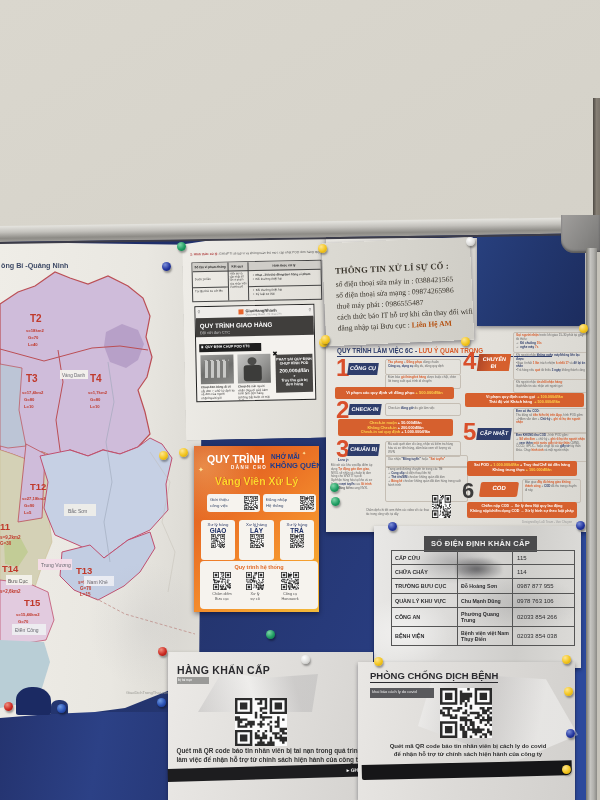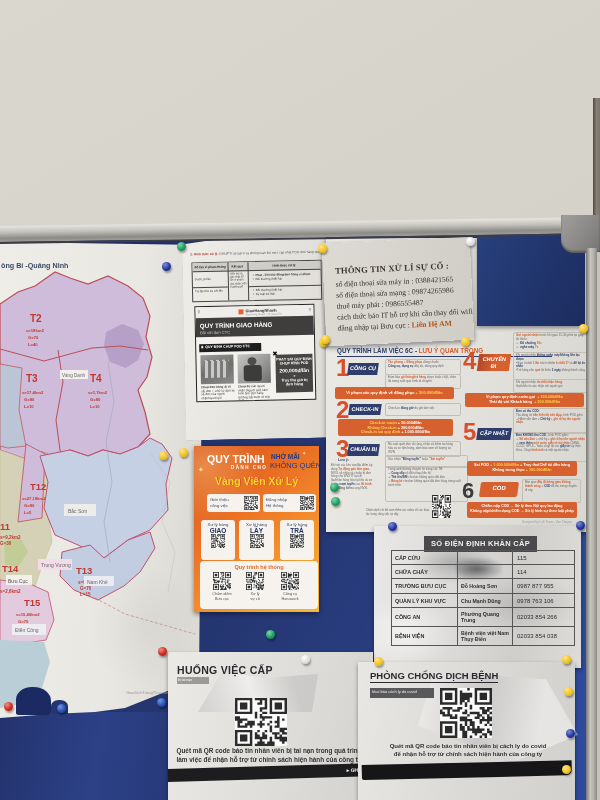--- a/index.html
+++ b/index.html
@@ -311,21 +311,21 @@
  radial-gradient(circle at 8% 12%,rgba(255,230,150,.35),rgba(255,230,150,0) 30%),
  linear-gradient(140deg,#d8521c 0%,#e96e24 35%,#f38a2c 60%,#f5a930 85%,#f2bb3c 100%);
  box-shadow:0 2px 5px rgba(0,0,20,.45);font-family:'Liberation Sans',sans-serif;overflow:hidden;">
 
  <div class="abs" style="left:4px;top:20px;color:#ffe9a0;font-size:7px;">✦</div>
  <div class="abs" style="left:108px;top:4px;color:#ffe9a0;font-size:5px;">✦</div>
 
  <div class="abs" style="left:13px;top:7px;font-size:10.5px;font-weight:bold;color:#fff;">QUY TRÌNH</div>
 
  <div class="abs" style="left:77px;top:7px;font-size:6.5px;font-weight:bold;color:#1e3a8c;">NHỚ MÃI</div>
- <div class="abs" style="left:76px;top:15px;font-size:7.5px;font-weight:normal;color:#1e3a8c;white-space:nowrap;">KHÔNG QUÊN</div>
+ <div class="abs" style="left:76px;top:15px;font-size:7.5px;font-weight:bold;color:#1e3a8c;white-space:nowrap;">KHÔNG QUÊN</div>
 
  <div class="abs" style="left:37px;top:19px;font-size:4.5px;font-weight:bold;color:#fff;letter-spacing:1.5px;">DÀNH CHO</div>
 
  <div class="abs" style="left:21px;top:29px;font-size:10.5px;font-weight:bold;color:#ffd829;white-space:nowrap;text-shadow:0.4px 0.4px 0 #b33;">Vàng Viên Xử Lý</div>
 
  <div class="abs" style="left:13px;top:48px;width:53px;height:18px;background:#f6f3ee;border-radius:3px;">
   <div style="position:absolute;left:3px;top:3px;font-size:4.3px;color:#3a4a6b;line-height:1.4;">Giới thiệu<br>công việc</div>
   <svg style="position:absolute;right:2px;top:2px;" width="14" height="14" viewBox="0 0 21 21">
         <use href="#q1"></use>
       </svg>
@@ -430,21 +430,21 @@
           <td style="border:0.8px solid #555;font-size:6px;padding-left:4px;">02033 854 038</td>
         </tr>
  </tbody>
     </table>
 </div>
 
 <div class="abs" id="blpaper" style="left:168px;top:652px;width:205px;height:148px;background:linear-gradient(105deg,#eceae7,#dfddda 55%,#d4d2cf);box-shadow:0 2px 4px rgba(0,0,20,.4);font-family:'Liberation Sans',sans-serif;">
 
  <div class="abs" style="left:30px;top:20px;width:120px;height:40px;background:linear-gradient(75deg,rgba(120,120,125,.20),rgba(255,255,255,.4) 45%,rgba(140,140,145,.22) 80%);clip-path:polygon(0 100%,20% 0,55% 15%,100% 5%,95% 100%);"></div>
 
- <div class="abs" style="left:9px;top:12px;font-size:10.5px;font-weight:bold;color:#2a2a2e;letter-spacing:0.3px;">HUỐNG VIỆC CẤP</div>
+ <div class="abs" style="left:9px;top:12px;font-size:10.5px;font-weight:bold;color:#2a2a2e;letter-spacing:0.3px;">HÀNG KHẨN CẤP</div>
 
  <div class="abs" style="left:9px;top:25px;width:30px;height:6px;background:#9a9a98;color:#fff;font-size:3.5px;padding:0.5px 1px;">bị tai nạn</div>
 
  <svg class="abs" style="left:67px;top:46px;" width="52" height="48" viewBox="0 0 21 21" preserveAspectRatio="none">
       <use href="#q1"></use>
     </svg>
 
  <div class="abs" style="left:2px;top:95px;width:198px;text-align:center;font-size:6.4px;font-weight:bold;color:#333;line-height:1.35;">Quét mã QR code báo tin nhân viên bị tai nạn trong quá trình<br>làm việc để nhận hỗ trợ từ chính sách hiện hành của công ty</div>
 
  <div class="abs" style="left:0px;top:117px;width:202px;height:13px;background:#1d1d1f;transform:rotate(-1.6deg);transform-origin:0 100%;">

